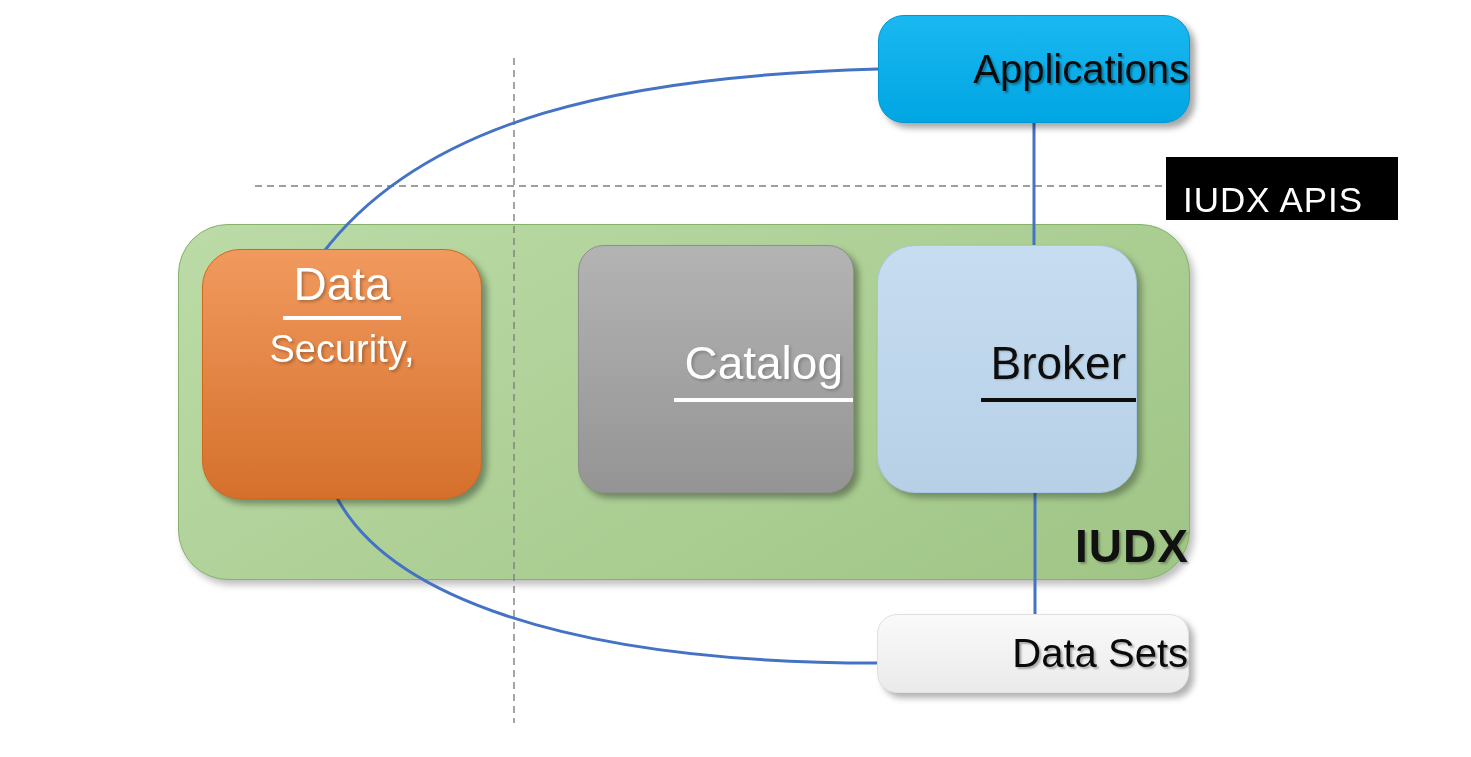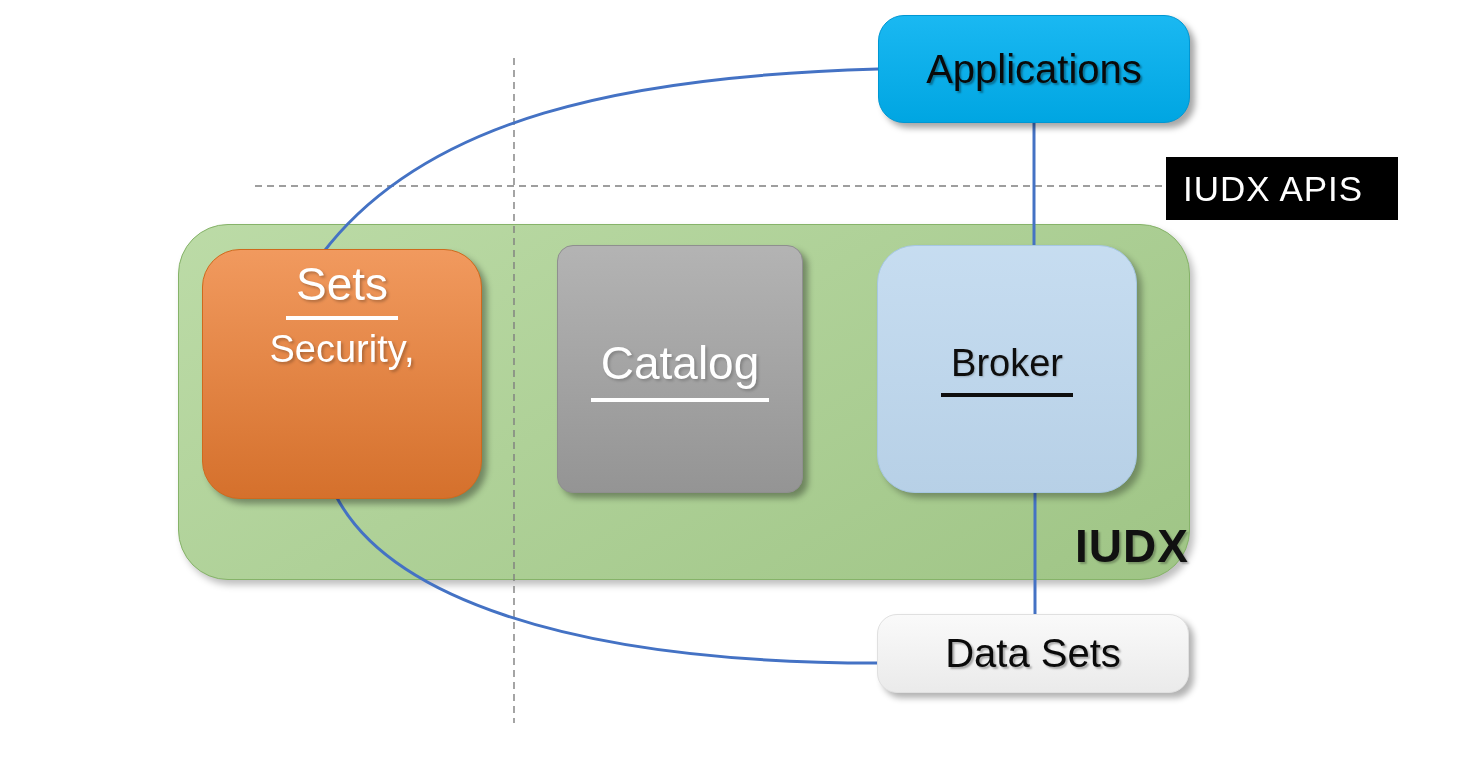--- a/index.html
+++ b/index.html
@@ -22,36 +22,36 @@
     border: 1px solid #86b369;
     box-shadow: 4px 5px 7px rgba(0,0,0,0.25);
   }
   .container-label {
     position: absolute; left: 0; right: 0; bottom: 6px;
     text-align: right; font-size: 46px; font-weight: bold; color: #111111;
     letter-spacing: 1px;
     text-shadow: 2px 2px 2px rgba(0,0,0,0.25);
   }
 
-  .node { position: absolute; z-index: 3; display: flex; align-items: center; justify-content: center; }
+  .node { position: absolute; z-index: 3; display: flex; align-items: center; justify-content: flex-end; }
 
   .node-apps {
     left: 878px; top: 15px; width: 312px; height: 108px; border-radius: 26px;
     background-color: #00B0F0;
     background-image: linear-gradient(180deg, rgba(255,255,255,0.10), rgba(0,0,0,0.06));
     border: 1px solid #0097d3;
     box-shadow: 5px 5px 6px rgba(0,0,0,0.35);
   }
   .node-apps .node-text {
     font-size: 40px; color: #0a0a0a; text-shadow: 2px 2px 2px rgba(0,0,0,0.35);
   }
 
   .apis-tag {
     position: absolute; left: 1166px; top: 157px; width: 232px; height: 63px;
-    z-index: 3; display: flex; align-items: center; padding-left: 17px;
+    z-index: 3; display: flex; align-items: flex-end; padding-left: 17px;
     background-color: #000000;
   }
   .apis-tag span { color: #ffffff; font-size: 35px; letter-spacing: 1px; }
 
   .node-auth {
     left: 202px; top: 249px; width: 280px; height: 250px; border-radius: 38px;
     background-color: #ED7D31;
     background-image: linear-gradient(180deg, rgba(255,255,255,0.22), rgba(0,0,0,0.10));
     border: 1px solid #cf6a1d;
     box-shadow: 5px 5px 6px rgba(0,0,0,0.35);
@@ -61,41 +61,41 @@
     color: #ffffff; font-size: 46px; line-height: 52px;
     border-bottom: 4px solid #ffffff; padding: 0 10px 6px;
     text-shadow: 2px 2px 3px rgba(0,0,0,0.25);
   }
   .auth-line {
     color: #ffffff; font-size: 38px; line-height: 59px;
     text-shadow: 2px 2px 3px rgba(0,0,0,0.25);
   }
 
   .node-catalog {
-    left: 557px; top: 245px; width: 246px; height: 248px; border-radius: 16px;
+    left: 578px; top: 245px; width: 276px; height: 248px; border-radius: 26px;
     background-color: #A5A5A5;
     background-image: linear-gradient(180deg, rgba(255,255,255,0.16), rgba(0,0,0,0.10));
     border: 1px solid #8f8f8f;
     box-shadow: 5px 5px 6px rgba(0,0,0,0.35);
   }
   .node-catalog .node-title {
     color: #ffffff; font-size: 46px;
     border-bottom: 4px solid #ffffff; padding: 0 10px 8px;
     text-shadow: 2px 2px 3px rgba(0,0,0,0.2);
   }
 
   .node-broker {
     left: 877px; top: 245px; width: 260px; height: 248px; border-radius: 38px;
     background-color: #BDD7EE;
     background-image: linear-gradient(180deg, rgba(255,255,255,0.14), rgba(0,0,0,0.03));
     border: 1px solid #a6c7e2;
     box-shadow: 5px 5px 6px rgba(0,0,0,0.3);
   }
   .node-broker .node-title {
-    color: #0e0e0e; font-size: 38px;
+    color: #0e0e0e; font-size: 46px;
     border-bottom: 4px solid #0e0e0e; padding: 0 10px 8px;
     text-shadow: 1px 1px 2px rgba(0,0,0,0.2);
   }
 
   .node-datasets {
     left: 877px; top: 614px; width: 312px; height: 79px; border-radius: 20px;
     background-color: #F2F2F2;
     background-image: linear-gradient(180deg, rgba(255,255,255,0.6), rgba(0,0,0,0.03));
     border: 1px solid #e0e0e0;
     box-shadow: 5px 5px 6px rgba(0,0,0,0.3);
@@ -124,21 +124,21 @@
 
   <div class="node node-apps" style="background-color: rgb(0, 176, 240);">
     <span class="node-text">Applications</span>
   </div>
 
   <div class="apis-tag" style="background-color: rgb(0, 0, 0);">
     <span>IUDX APIS</span>
   </div>
 
   <div class="node node-auth" style="background-color: rgb(237, 125, 49);">
-    <div class="node-title">Sets</div>
+    <div class="node-title">Data</div>
     <div class="auth-line">Security,</div>
   </div>
 
   <div class="node node-catalog" style="background-color: rgb(165, 165, 165);">
     <span class="node-title">Catalog</span>
   </div>
 
   <div class="node node-broker" style="background-color: rgb(189, 215, 238);">
     <span class="node-title">Broker</span>
   </div>

